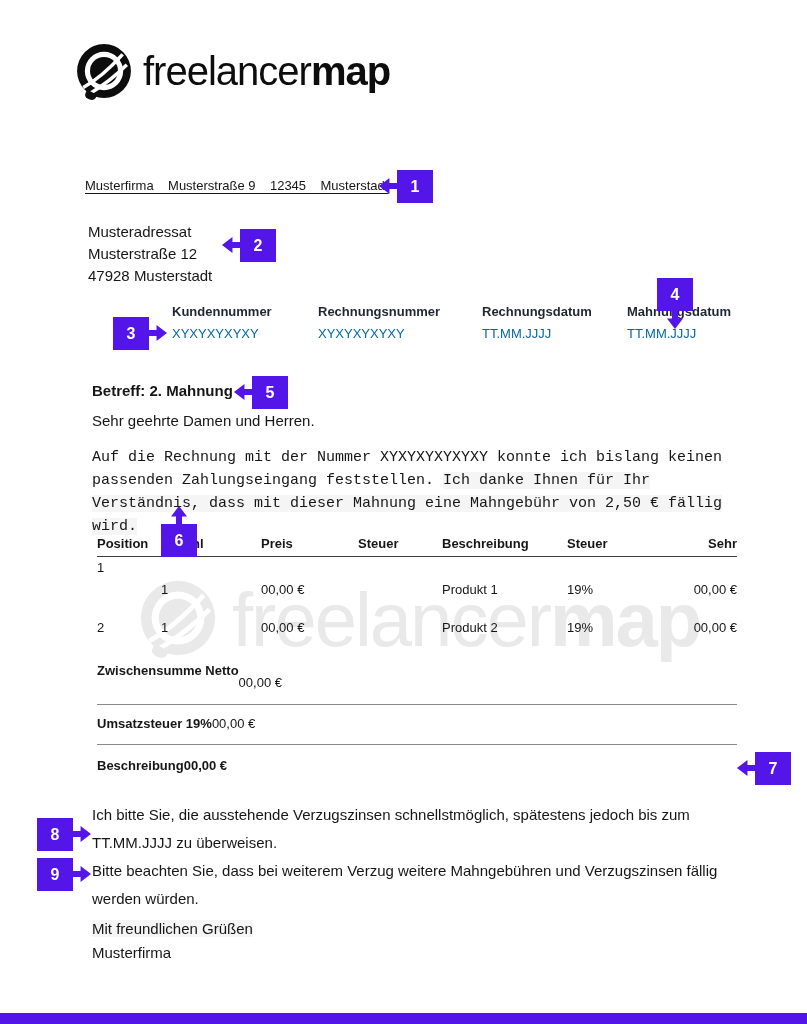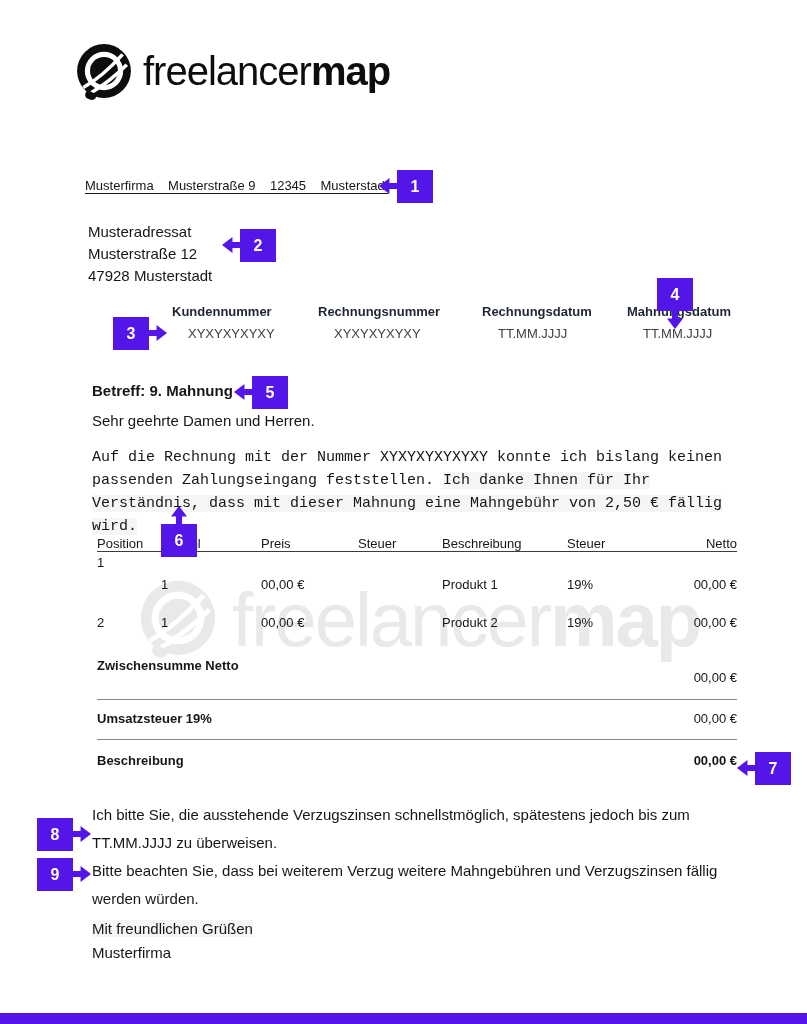--- a/index.html
+++ b/index.html
@@ -24,45 +24,45 @@
   .wm-text .bold{font-weight:700;}
 
   
   .sender{position:absolute;left:85px;top:178px;font-size:13px;white-space:pre;
           text-decoration:underline;text-underline-offset:3px;z-index:1;}
   .recipient{position:absolute;left:88px;top:221px;font-size:15px;line-height:22px;z-index:1;}
 
   
   .meta-col{position:absolute;top:304px;z-index:1;}
   .meta-col .lab{font-size:13px;font-weight:700;color:#1F2633;}
-  .meta-col .val{font-size:13px;margin-top:7px;color:#404040;margin-left:16px;}
+  .meta-col .val{font-size:13px;margin-top:7px;color:#0369a1;}
   .mc1{left:172px;} .mc2{left:318px;} .mc3{left:482px;} .mc4{left:627px;}
 
   
   .subject{position:absolute;left:92px;top:382px;font-size:15px;font-weight:700;z-index:1;}
   .salutation{position:absolute;left:92px;top:412px;font-size:15px;z-index:1;}
   .intro{position:absolute;left:92px;top:446px;width:660px;font-size:15px;line-height:23px;z-index:1;font-family:Liberation Mono, monospace;}
   .hl{background:var(--hl);}
 
   .para1{position:absolute;left:92px;top:801px;width:668px;font-size:15px;line-height:28px;z-index:1;}
   .para2{position:absolute;left:92px;top:857px;width:668px;font-size:15px;line-height:28px;z-index:1;}
   .regards{position:absolute;left:92px;top:920px;font-size:15px;z-index:1;}
   .signature{position:absolute;left:92px;top:944px;font-size:15px;z-index:1;}
 
   
   .inv-table{position:absolute;left:97px;top:536px;width:640px;font-size:13px;z-index:1;}
   .tgrid{display:grid;grid-template-columns:64px 100px 97px 84px 125px 90px 80px;}
   .tgrid > *:last-child{text-align:right;}
-  .thead{font-weight:400;border-bottom:1px solid #3c3c3c;}
+  .thead{font-weight:700;padding-bottom:5px;border-bottom:1px solid #3c3c3c;}
   .trow1{height:48px;}
   .trow1 > span{align-self:end;padding-bottom:8px;}
   .trow1 > .pos{align-self:start;padding-top:3px;}
   .trow2{height:36px;}
   .trow2 > span{align-self:end;padding-bottom:6px;}
-  .sumrow{display:flex;justify-content:space-between;align-items:flex-start;}
+  .sumrow{display:flex;justify-content:flex-start;align-items:flex-start;}
   .subtotal{margin-top:22px;padding-bottom:14px;border-bottom:1px solid #8a8a8a;}
   .subtotal .lab{font-weight:700;}
   .subtotal .val{margin-top:12px;}
   .tax{padding-top:11px;padding-bottom:13px;border-bottom:1px solid #8a8a8a;}
   .tax .lab{font-weight:700;}
   .total{padding-top:13px;}
   .total .lab,.total .val{font-weight:700;}
 
   
   .callout{position:absolute;width:36px;height:33px;z-index:2;}
@@ -133,33 +133,33 @@
   </div>
   <div class="meta-col mc3">
     <div class="lab">Rechnungsdatum</div>
     <div class="val">TT.MM.JJJJ</div>
   </div>
   <div class="meta-col mc4">
     <div class="lab">Mahnungsdatum</div>
     <div class="val">TT.MM.JJJJ</div>
   </div>
 
-  <div class="subject">Betreff: 9. Mahnung</div>
+  <div class="subject">Betreff: 2. Mahnung</div>
   <div class="salutation">Sehr geehrte Damen und Herren.</div>
   <div class="intro"><span>Auf die Rechnung mit der Nummer XYXYXYXYXYXY konnte ich bislang keinen passenden Zahlungseingang feststellen. </span><span class="hl">Ich danke Ihnen für Ihr Verständnis, dass mit dieser Mahnung eine Mahngebühr von 2,50 € fällig wird.</span></div>
 
   <div class="inv-table">
     <div class="tgrid thead">
       <span>Position</span>
       <span>Anzahl</span>
       <span>Preis</span>
       <span>Steuer</span>
       <span>Beschreibung</span>
       <span>Steuer</span>
-      <span>Netto</span>
+      <span>Sehr</span>
     </div>
     <div class="tgrid trow1">
       <span class="pos">1</span>
       <span>1</span>
       <span>00,00 €</span>
       <span></span>
       <span>Produkt 1</span>
       <span>19%</span>
       <span>00,00 €</span>
     </div>

